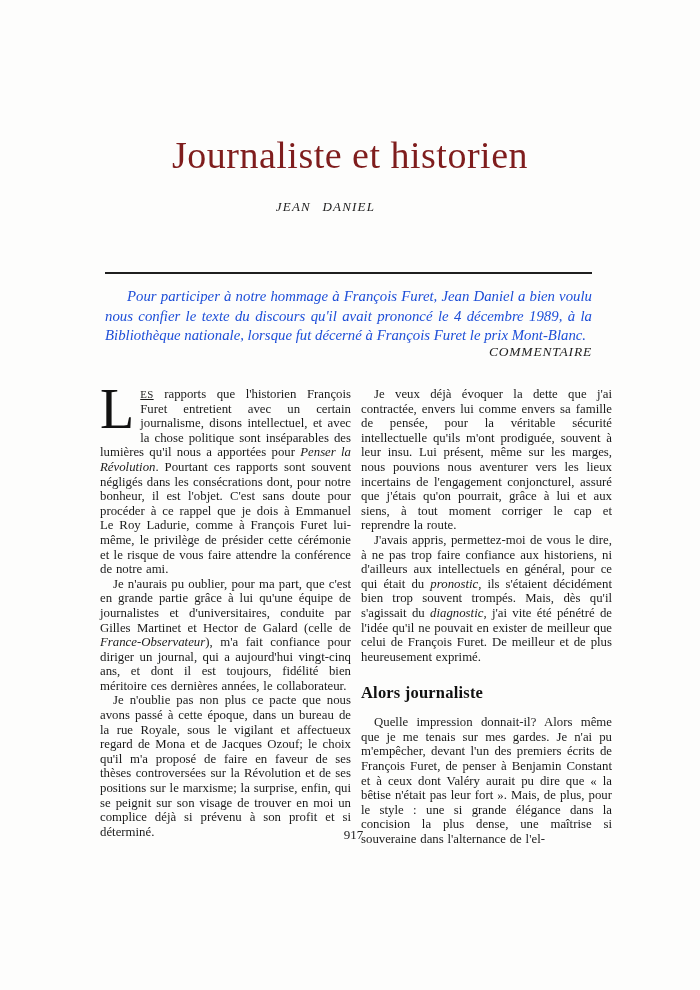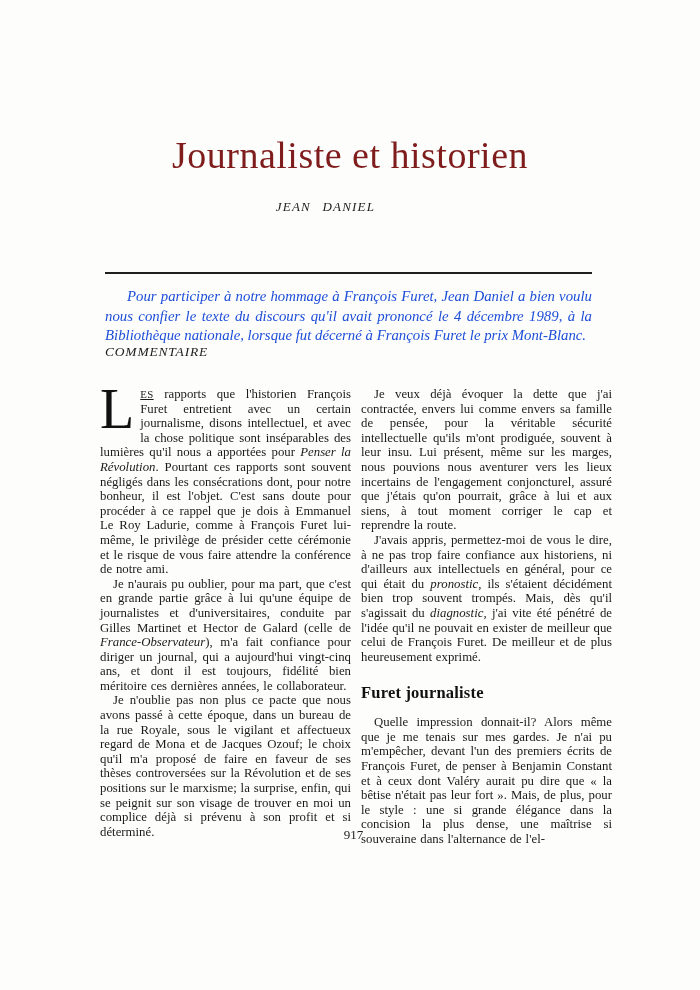--- a/index.html
+++ b/index.html
@@ -29,21 +29,21 @@
     background:#1f1f1f;
   }
   .abstract{
     position:absolute;top:287px;left:105px;width:487px;
     font-style:italic;font-size:14.8px;line-height:19.6px;
     text-align:justify;text-indent:22px;
     color:#1d4ed8;
   }
   .commentary-label{
     position:absolute;top:344px;left:105px;width:487px;
-    font-style:italic;font-size:13.5px;letter-spacing:0.8px;
+    text-align:right;font-style:italic;font-size:13.5px;letter-spacing:0.8px;
     color:#1c1c1c;
   }
   .columns{
     position:absolute;top:387px;left:100px;width:512px;
     display:flex;gap:10px;
   }
   .column{width:251px;}
   .para{
     margin:0;
     font-size:12.8px;line-height:14.6px;
@@ -81,18 +81,18 @@
   <div class="commentary-label">COMMENTAIRE</div>
   <div class="columns">
     <div class="column">
         <p class="para lead"><span class="dropcap">L</span><span class="smallcaps">ES</span><span> rapports que l'historien François Furet entretient avec un certain journalisme, disons intellectuel, et avec la chose politique sont inséparables des lumières qu'il nous a apportées pour </span><span class="italic">Penser la Révolution</span><span>. Pourtant ces rapports sont souvent négligés dans les consécrations dont, pour notre bonheur, il est l'objet. C'est sans doute pour procéder à ce rappel que je dois à Emmanuel Le Roy Ladurie, comme à François Furet lui-même, le privilège de présider cette cérémonie et le risque de vous faire attendre la conférence de notre ami.</span></p>
         <p class="para"><span>Je n'aurais pu oublier, pour ma part, que c'est en grande partie grâce à lui qu'une équipe de journalistes et d'universitaires, conduite par Gilles Martinet et Hector de Galard (celle de </span><span class="italic">France-Observateur</span><span>), m'a fait confiance pour diriger un journal, qui a aujourd'hui vingt-cinq ans, et dont il est toujours, fidélité bien méritoire ces dernières années, le collaborateur.</span></p>
         <p class="para"><span>Je n'oublie pas non plus ce pacte que nous avons passé à cette époque, dans un bureau de la rue Royale, sous le vigilant et affectueux regard de Mona et de Jacques Ozouf; le choix qu'il m'a proposé de faire en faveur de ses thèses controversées sur la Révolution et de ses positions sur le marxisme; la surprise, enfin, qui se peignit sur son visage de trouver en moi un complice déjà si prévenu à son profit et si déterminé.</span></p>
       </div>
     <div class="column">
         <p class="para"><span>Je veux déjà évoquer la dette que j'ai contractée, envers lui comme envers sa famille de pensée, pour la véritable sécurité intellectuelle qu'ils m'ont prodiguée, souvent à leur insu. Lui présent, même sur les marges, nous pouvions nous aventurer vers les lieux incertains de l'engagement conjoncturel, assuré que j'étais qu'on pourrait, grâce à lui et aux siens, à tout moment corriger le cap et reprendre la route.</span></p>
         <p class="para"><span>J'avais appris, permettez-moi de vous le dire, à ne pas trop faire confiance aux historiens, ni d'ailleurs aux intellectuels en général, pour ce qui était du </span><span class="italic">pronostic</span><span>, ils s'étaient décidément bien trop souvent trompés. Mais, dès qu'il s'agissait du </span><span class="italic">diagnostic</span><span>, j'ai vite été pénétré de l'idée qu'il ne pouvait en exister de meilleur que celui de François Furet. De meilleur et de plus heureusement exprimé.</span></p>
-        <h2 class="section-heading">Furet journaliste</h2>
+        <h2 class="section-heading">Alors journaliste</h2>
         <p class="para"><span>Quelle impression donnait-il? Alors même que je me tenais sur mes gardes. Je n'ai pu m'empêcher, devant l'un des premiers écrits de François Furet, de penser à Benjamin Constant et à ceux dont Valéry aurait pu dire que « la bêtise n'était pas leur fort ». Mais, de plus, pour le style : une si grande élégance dans la concision la plus dense, une maîtrise si souveraine dans l'alternance de l'el-</span></p>
       </div>
   </div>
   <div class="page-number">917</div>
 </div>
 
 </body></html>

